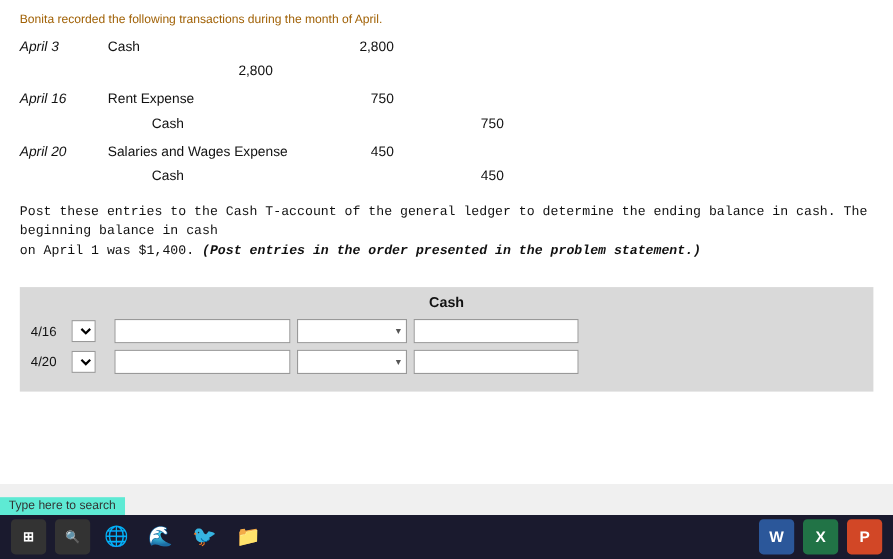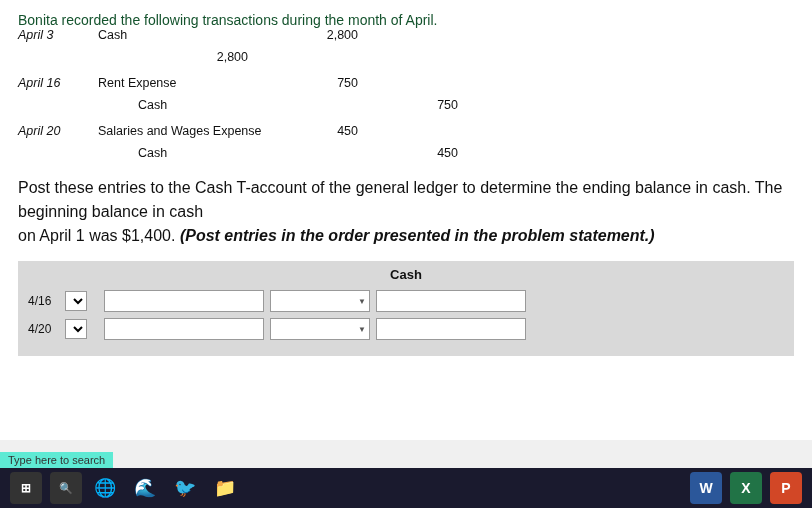--- a/index.html
+++ b/index.html
@@ -11,23 +11,23 @@
       height: 508px;
       overflow: hidden;
     }
     .page {
       background: #fff;
       width: 812px;
       min-height: 440px;
       padding: 12px 18px 10px 18px;
     }
     .intro-text {
-      font-size: 14px;
-      margin-bottom: 0;
-      color: #14532d;
+      font-size: 11px;
+      margin-bottom: 11px;
+      color: #a16207;
     }
     .journal-table {
       width: 100%;
       margin-bottom: 10px;
     }
     .journal-row {
       display: flex;
       align-items: baseline;
       margin-bottom: 2px;
       min-height: 20px;
@@ -54,24 +54,25 @@
       width: 80px;
       text-align: right;
       font-size: 12.5px;
       color: #111;
       padding-right: 10px;
     }
     .indent {
       padding-left: 40px;
     }
     .instructions {
-      font-size: 16px;
-      color: #111;
-      margin-bottom: 13px;
+      font-size: 12px;
+      color: #111;
+      margin-bottom: 24px;
       line-height: 1.5;
+      font-family: Liberation Mono, monospace;
     }
     .instructions strong {
       font-style: italic;
       font-weight: bold;
     }
     .cash-section {
       background: #d9d9d9;
       padding: 6px 10px 10px 10px;
       margin-top: 4px;
     }

